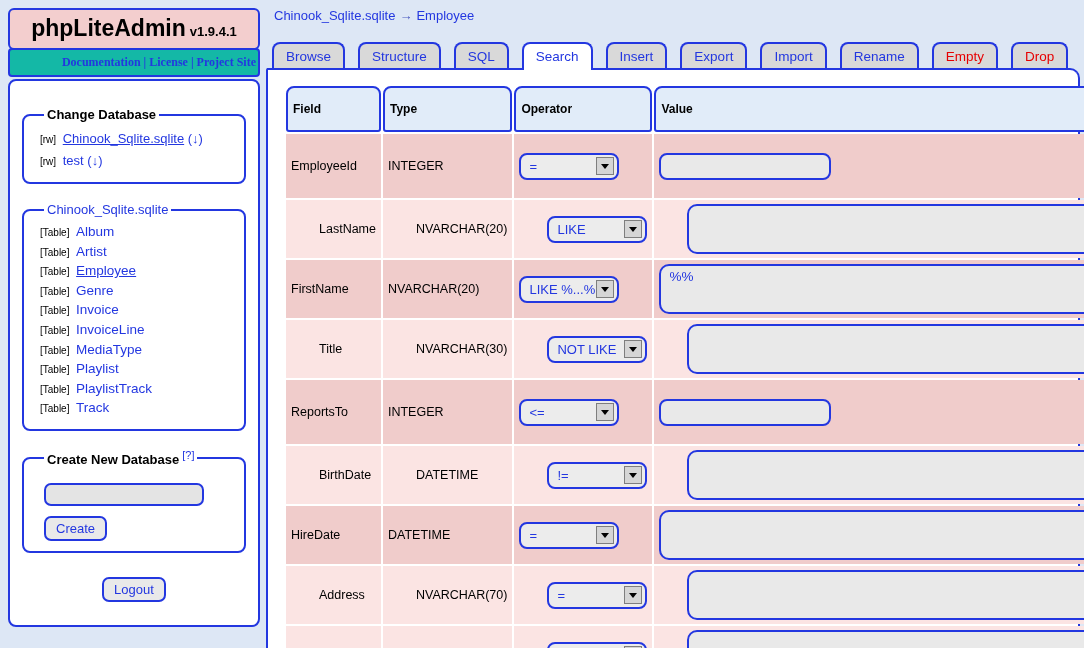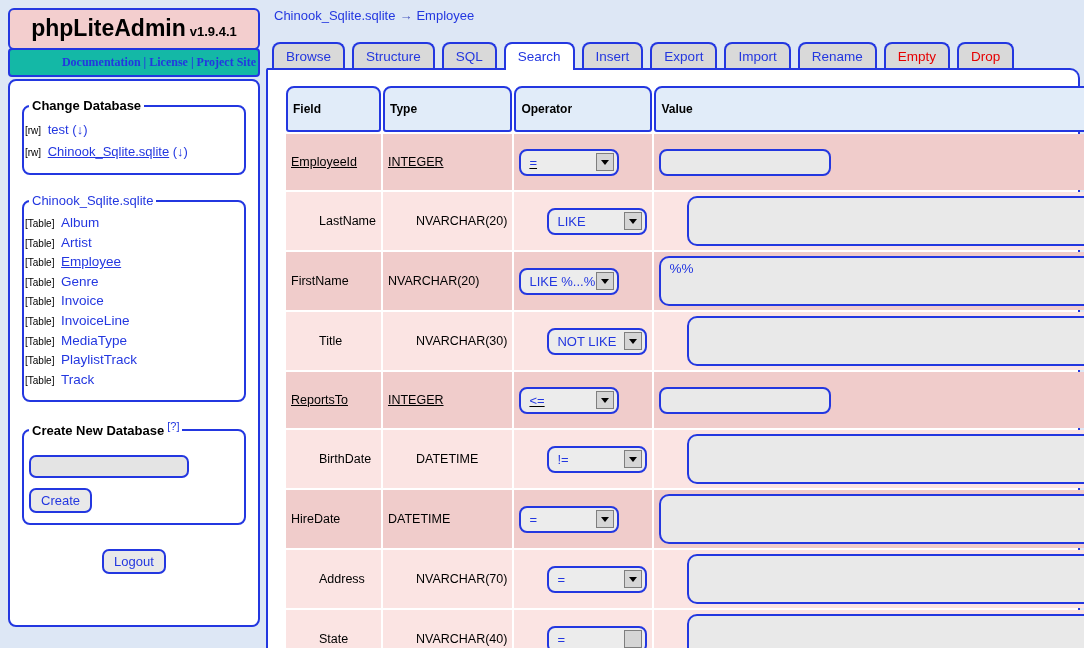--- a/index.html
+++ b/index.html
@@ -33,21 +33,21 @@
     font-weight:bold;font-size:12px;color:var(--link);font-family:Liberation Serif, serif;
   }
   .nav-box a{font-weight:bold;}
   .nav-sep{margin:0 3px;color:var(--link);}
   .side-body{
     background:#fff;border:2px solid var(--blue);border-radius:8px;
     margin-top:2px;height:548px;padding:14px 8px 0;
   }
   fieldset{
     border:2px solid var(--blue);border-radius:8px;
-    margin:3px 4px 18px;padding:6px 1px 10px;
+    margin:12px 4px 18px;padding:6px 16px 10px;
   }
   fieldset legend{font-weight:bold;font-size:13px;padding:0 3px;margin-left:4px;}
   fieldset.tables legend{color:var(--link);font-weight:normal;}
   .db-item{line-height:21px;font-size:13px;}
   .tag{font-size:10px;color:#000;margin-right:3px;}
   a.current{text-decoration:underline;}
   .tbl-item{line-height:18.6px;}
   .tbl-item a{font-size:13.5px;}
   .help-link{font-size:11px;font-weight:normal;vertical-align:super;margin-left:3px;}
   .create-input{
@@ -60,21 +60,21 @@
     color:var(--link);font-size:13px;padding:3px 10px;cursor:pointer;
     font-family:inherit;
   }
   .create-btn{margin-left:4px;}
   .logout-wrap{text-align:center;margin-top:24px;}
 
   
   .main{flex:1;margin:0 4px 0 6px;min-width:0;}
   .breadcrumb{padding:8px 0 0 8px;height:42px;font-size:13px;color:var(--link);}
   .breadcrumb .arrow{margin:0 4px;color:#4a5ac0;}
-  .tabs{display:flex;align-items:flex-end;padding-left:6px;gap:7px;position:relative;}
+  .tabs{display:flex;align-items:flex-end;padding-left:6px;gap:13px;position:relative;}
   .tab{
     background:var(--tab-bg);color:var(--link);
     border:2px solid var(--blue);border-bottom:none;
     border-radius:8px 8px 0 0;
     padding:5px 12px 4px;font-size:13.5px;cursor:pointer;white-space:nowrap;
   }
   .tab.danger{color:var(--red);}
   .tab.active{
     background:#fff;position:relative;z-index:2;
     margin-bottom:-2px;padding-bottom:6px;
@@ -88,21 +88,21 @@
   th.hcell{
     background:var(--header-cell);border:2px solid var(--blue);
     border-radius:8px 8px 3px 3px;
     font-size:12px;font-weight:bold;text-align:left;
     padding:14px 5px;height:17px;
   }
   td{vertical-align:middle;font-size:12.5px;padding:0 5px;}
   tr.dark td{background:var(--row-dark);}
   tr.light td{background:var(--row-light);padding-left:33px;}
   tr.row-ta td{height:58px;}
-  tr.row-in td{height:56px;text-decoration:underline;}
+  tr.row-in td{height:64px;}
   .col-field{width:70px;}
   .col-type{width:88px;}
   .col-op{width:112px;}
   .col-val{width:488px;}
   .select{
     display:flex;align-items:center;justify-content:space-between;
     width:100px;height:27px;background:#ececec;
     border:2px solid var(--blue);border-radius:8px;
     padding:1px 3px 1px 8px;color:var(--link);font-size:13px;cursor:pointer;
   }
@@ -142,35 +142,36 @@
   <div class="sidebar">
     <div class="brand-box">
       <span class="brand-title">phpLiteAdmin</span><span class="brand-version">v1.9.4.1</span>
     </div>
     <div class="nav-box" id="nav-links"><a>Documentation</a><span class="nav-sep">|</span><a>License</a><span class="nav-sep">|</span><a>Project Site</a></div>
 
     <div class="side-body">
       <fieldset>
         <legend>Change Database</legend>
         <div id="db-items">
+            <div class="db-item"><span class="tag">[rw]</span> <a class="current">Chinook_Sqlite.sqlite</a> <a>(↓)</a></div>
             <div class="db-item"><span class="tag">[rw]</span> <a>test</a> <a>(↓)</a></div>
-            <div class="db-item"><span class="tag">[rw]</span> <a class="current">Chinook_Sqlite.sqlite</a> <a>(↓)</a></div>
           </div>
       </fieldset>
 
       <fieldset class="tables">
         <legend>Chinook_Sqlite.sqlite</legend>
         <div id="table-items">
             <div class="tbl-item"><span class="tag">[Table]</span> <a>Album</a></div>
             <div class="tbl-item"><span class="tag">[Table]</span> <a>Artist</a></div>
             <div class="tbl-item"><span class="tag">[Table]</span> <a class="current">Employee</a></div>
             <div class="tbl-item"><span class="tag">[Table]</span> <a>Genre</a></div>
             <div class="tbl-item"><span class="tag">[Table]</span> <a>Invoice</a></div>
             <div class="tbl-item"><span class="tag">[Table]</span> <a>InvoiceLine</a></div>
             <div class="tbl-item"><span class="tag">[Table]</span> <a>MediaType</a></div>
+            <div class="tbl-item"><span class="tag">[Table]</span> <a>Playlist</a></div>
             <div class="tbl-item"><span class="tag">[Table]</span> <a>PlaylistTrack</a></div>
             <div class="tbl-item"><span class="tag">[Table]</span> <a>Track</a></div>
           </div>
       </fieldset>
 
       <fieldset>
         <legend><span>Create New Database</span><a class="help-link">[?]</a></legend>
         <input class="create-input" type="text" value="" style="">
         <button class="btn create-btn">Create</button>
       </fieldset>

